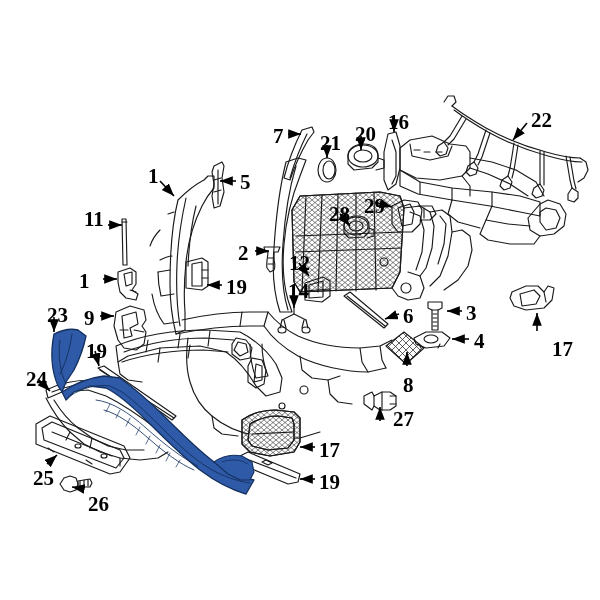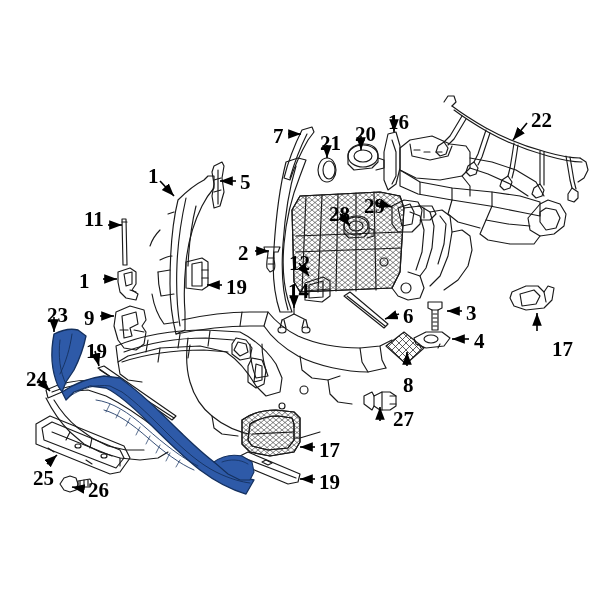--- a/index.html
+++ b/index.html
@@ -423,19 +423,19 @@
       <div class="cal" style="left: 388px; top: 104px; margin-top: 8px;">16</div>
       <div class="cal" style="left: 552px; top: 339px;">17</div>
       <div class="cal" style="left: 86px; top: 341px;">19</div>
       <div class="cal" style="left: 226px; top: 277px;">19</div>
       <div class="cal" style="left: 355px; top: 124px;">20</div>
       <div class="cal" style="left: 320px; top: 133px;">21</div>
       <div class="cal" style="left: 531px; top: 110px;">22</div>
       <div class="cal" style="left: 47px; top: 305px;">23</div>
       <div class="cal" style="left: 26px; top: 369px;">24</div>
       <div class="cal" style="left: 33px; top: 468px;">25</div>
-      <div class="cal" style="left: 88px; top: 480px;">26</div>
+      <div class="cal" style="left: 88px; top: 494px;">26</div>
       <div class="cal" style="left: 373px; top: 409px; margin-left: 20px;">27</div>
       <div class="cal" style="left: 329px; top: 204px; border-radius: 7px;">28</div>
       <div class="cal" style="left: 364px; top: 196px; text-align: right;">29</div>
     </div>
 
 </div>
 
 </body></html>

